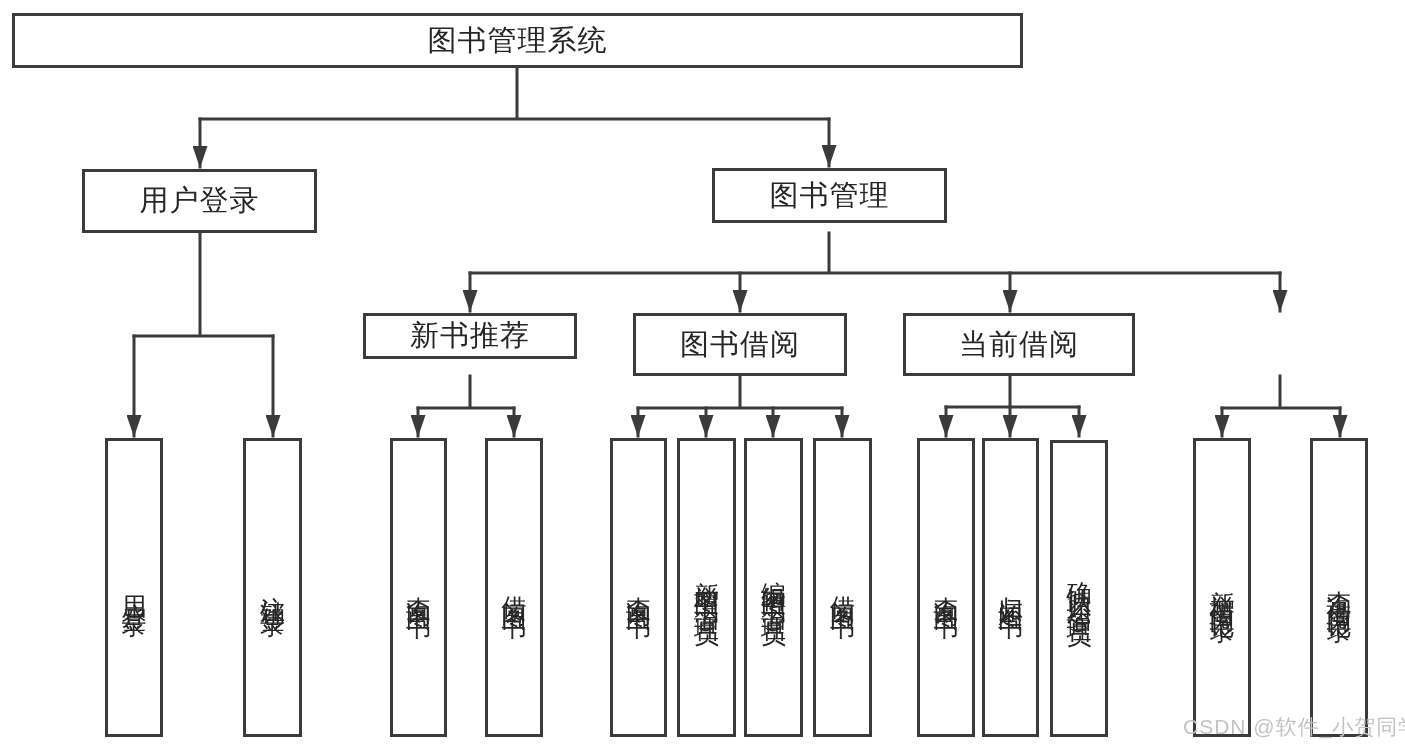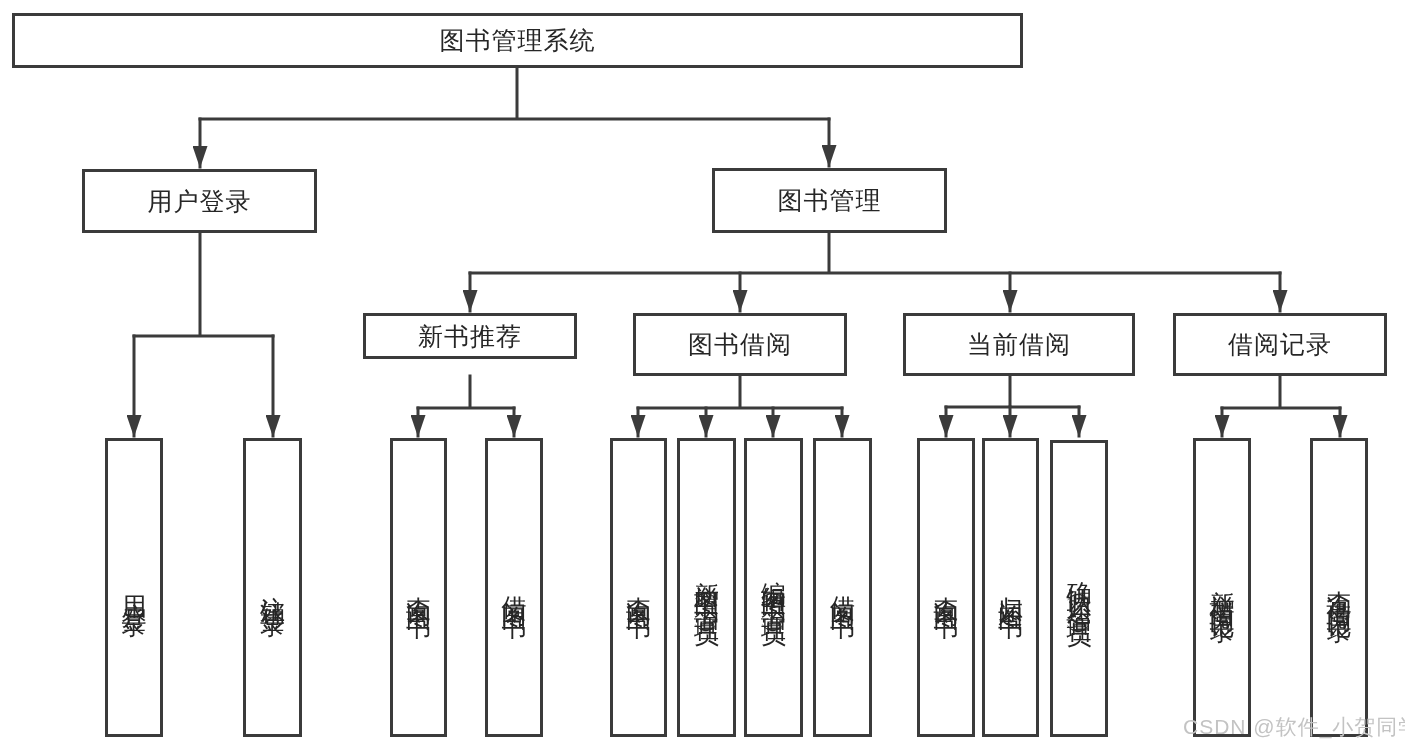--- a/index.html
+++ b/index.html
@@ -13,21 +13,21 @@
   .wires{position:absolute;left:0;top:0;z-index:0;}
   .node{
     position:absolute;
     box-sizing:border-box;
     background:#ffffff;
     border:3px solid #3b3b3b;
     display:flex;align-items:center;justify-content:center;
     color:#262626;
     z-index:1;
   }
-  .h-node{font-size:25px;letter-spacing:1px;}
+  .h-node{font-size:29px;letter-spacing:1px;}
   .leaf span{
     writing-mode:vertical-rl;
     text-orientation:mixed;
     font-size:25px;
     letter-spacing:6px;
     line-height:1;
     color:#262626;
   }
   .watermark{
     position:absolute;
@@ -87,35 +87,32 @@
     </g>
   </svg>
 
   <div class="node h-node" style="left:12px;top:13px;width:1011px;height:55px;">
     <span>图书管理系统</span>
   </div>
 
   <div class="node h-node" style="left:82px;top:169px;width:235px;height:64px;">
     <span>用户登录</span>
   </div>
-  <div class="node h-node" style="left:712px;top:168px;width:235px;height:65px;">
+  <div class="node h-node" style="left:712px;top:168px;width:235px;height:55px;">
     <span>图书管理</span>
   </div>
 
   <div class="node h-node" style="left:363px;top:313px;width:214px;height:46px;">
     <span>新书推荐</span>
   </div>
   <div class="node h-node" style="left:633px;top:313px;width:214px;height:63px;">
     <span>图书借阅</span>
   </div>
   <div class="node h-node" style="left:903px;top:313px;width:232px;height:63px;">
     <span>当前借阅</span>
-  </div>
-  <div class="node h-node" style="left:1173px;top:313px;width:214px;height:63px;">
-    <span>借阅记录</span>
   </div>
 
   <div class="node leaf" style="left:105px;top:438px;width:58px;height:299px;">
     <span>用户登录</span>
   </div>
   <div class="node leaf" style="left:243px;top:438px;width:59px;height:299px;">
     <span>注销登录</span>
   </div>
 
   <div class="node leaf" style="left:390px;top:438px;width:57px;height:299px;">

